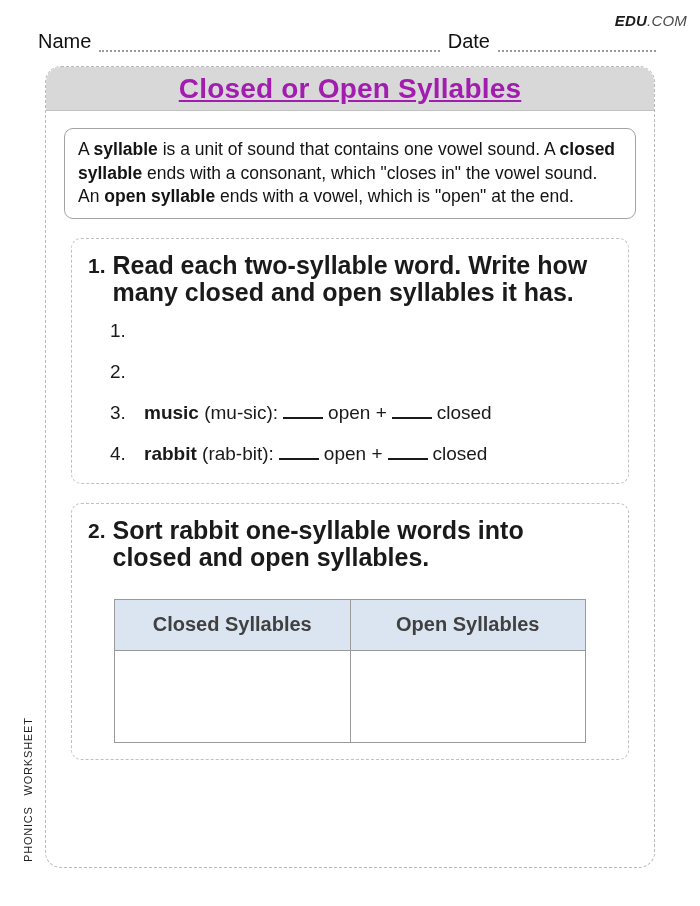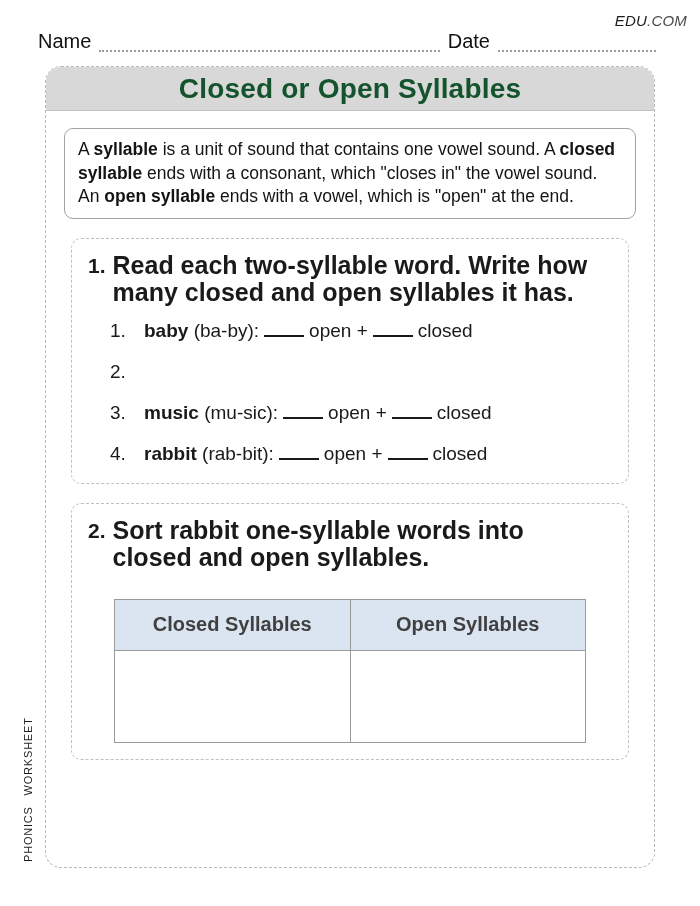--- a/index.html
+++ b/index.html
@@ -10,21 +10,21 @@
     font-family: "Liberation Sans", "DejaVu Sans", sans-serif;
     color: #1a1a1a;
     overflow: hidden;
   }
 
   
   .logo {
     position: absolute; top: 12px; right: 13px;
     font-size: 15px; font-style: italic; letter-spacing: 0.2px;
   }
-  .logo .logo-bold { font-weight: normal; color: #1c1c1c; }
+  .logo .logo-bold { font-weight: bold; color: #1c1c1c; }
   .logo .logo-rest { font-weight: normal; color: #4a4a4a; }
 
   .name-date {
     position: absolute; top: 30px; left: 38px; right: 44px;
     display: flex; align-items: flex-end; gap: 8px;
     font-size: 20px; font-weight: 500; color: #111;
   }
   .dotline {
     flex: 1 1 auto;
     border-bottom: 2px dotted #9a9a9a;
@@ -42,21 +42,21 @@
     background: #ffffff;
   }
   .titlebar {
     height: 44px;
     background: #d8d8d8;
     border-bottom: 1px solid #c2c2c2;
     border-radius: 15px 15px 0 0;
     display: flex; align-items: center; justify-content: center;
   }
   .titlebar h1 {
-    font-size: 28px; font-weight: bold; color: #14532d; letter-spacing: 0.2px;
+    font-size: 28px; font-weight: bold; color: #a21caf; letter-spacing: 0.2px; text-decoration: underline;
   }
 
   .defbox {
     margin: 17px 18px 0;
     border: 1px solid #a3a3a3;
     border-radius: 9px;
     padding: 9px 13px;
     font-size: 17.5px; line-height: 23.5px; color: #141414;
   }
   .defbox b { font-weight: bold; }
@@ -154,21 +154,20 @@
 
   <div class="section">
     <div class="sec-heading">
       <span class="sec-num">1.</span>
       <span class="sec-text">Read each two-syllable word. Write how many closed and open syllables it has.</span>
     </div>
     <div class="items">
 
       <div class="item">
         <span class="inum">1.</span>
-        <span class="itext"><b>baby</b> <span>(ba-by):</span><span class="blank"></span><span>open +</span><span class="blank"></span><span>closed</span></span>
       </div>
 
       <div class="item">
         <span class="inum">2.</span>
       </div>
 
       <div class="item">
         <span class="inum">3.</span>
         <span class="itext"><b>music</b> <span>(mu-sic):</span><span class="blank"></span><span>open +</span><span class="blank"></span><span>closed</span></span>
       </div>

